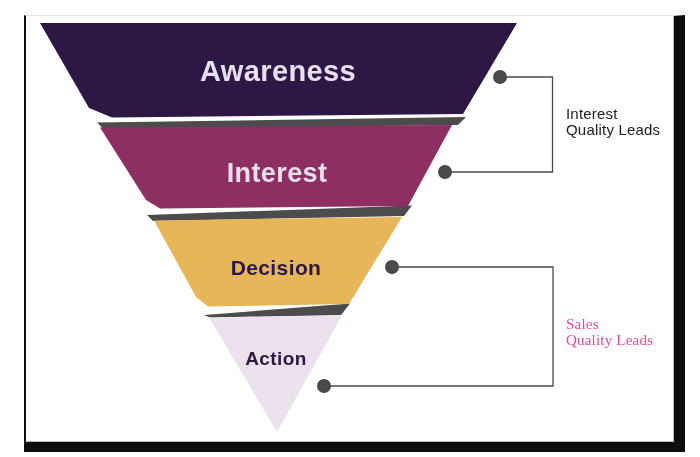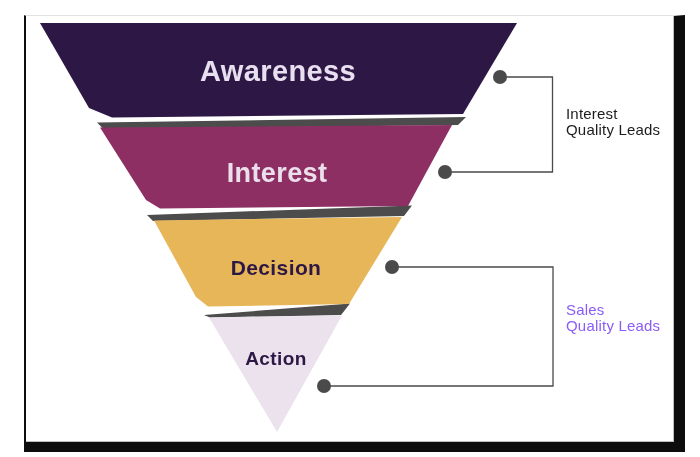--- a/index.html
+++ b/index.html
@@ -55,16 +55,16 @@
   <path d="M392,267 H553 V386 H324" fill="none" stroke-width="1.3" stroke="#4a4a4a"></path>
   <circle cx="392" cy="267" r="7" fill="#4a4a4a"></circle>
   <circle cx="324" cy="386" r="7" fill="#4a4a4a"></circle>
 </svg>
 
 <div class="callout" style="left: 566px; top: 106px; color: rgb(28, 28, 28);">
   <div>Interest</div>
   <div>Quality Leads</div>
 </div>
 
-<div class="callout" style="left: 566px; top: 302px; color: #8b5cf6;">
+<div class="callout" style="left: 566px; top: 316px; color: #ec4899; font-family: Liberation Serif, serif;">
   <div>Sales</div>
   <div>Quality Leads</div>
 </div>
 
 </body></html>

